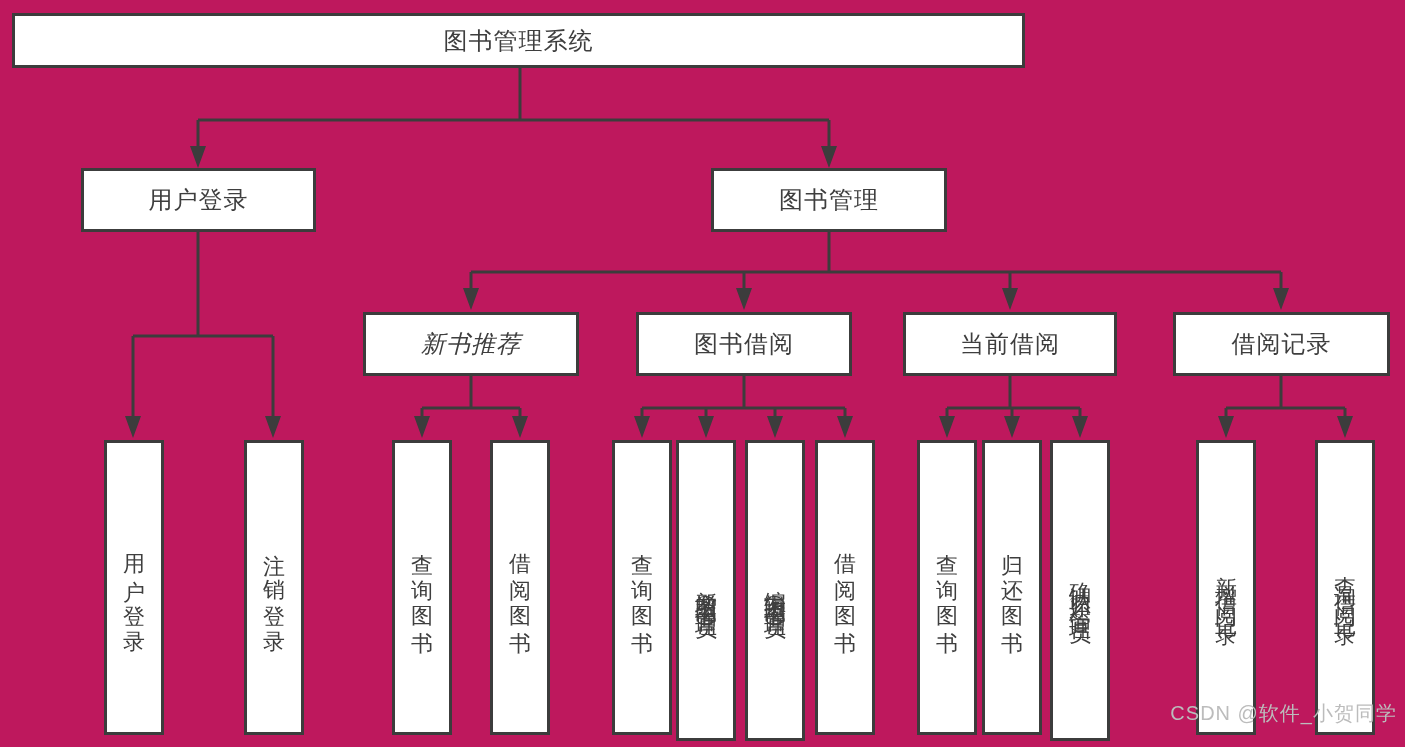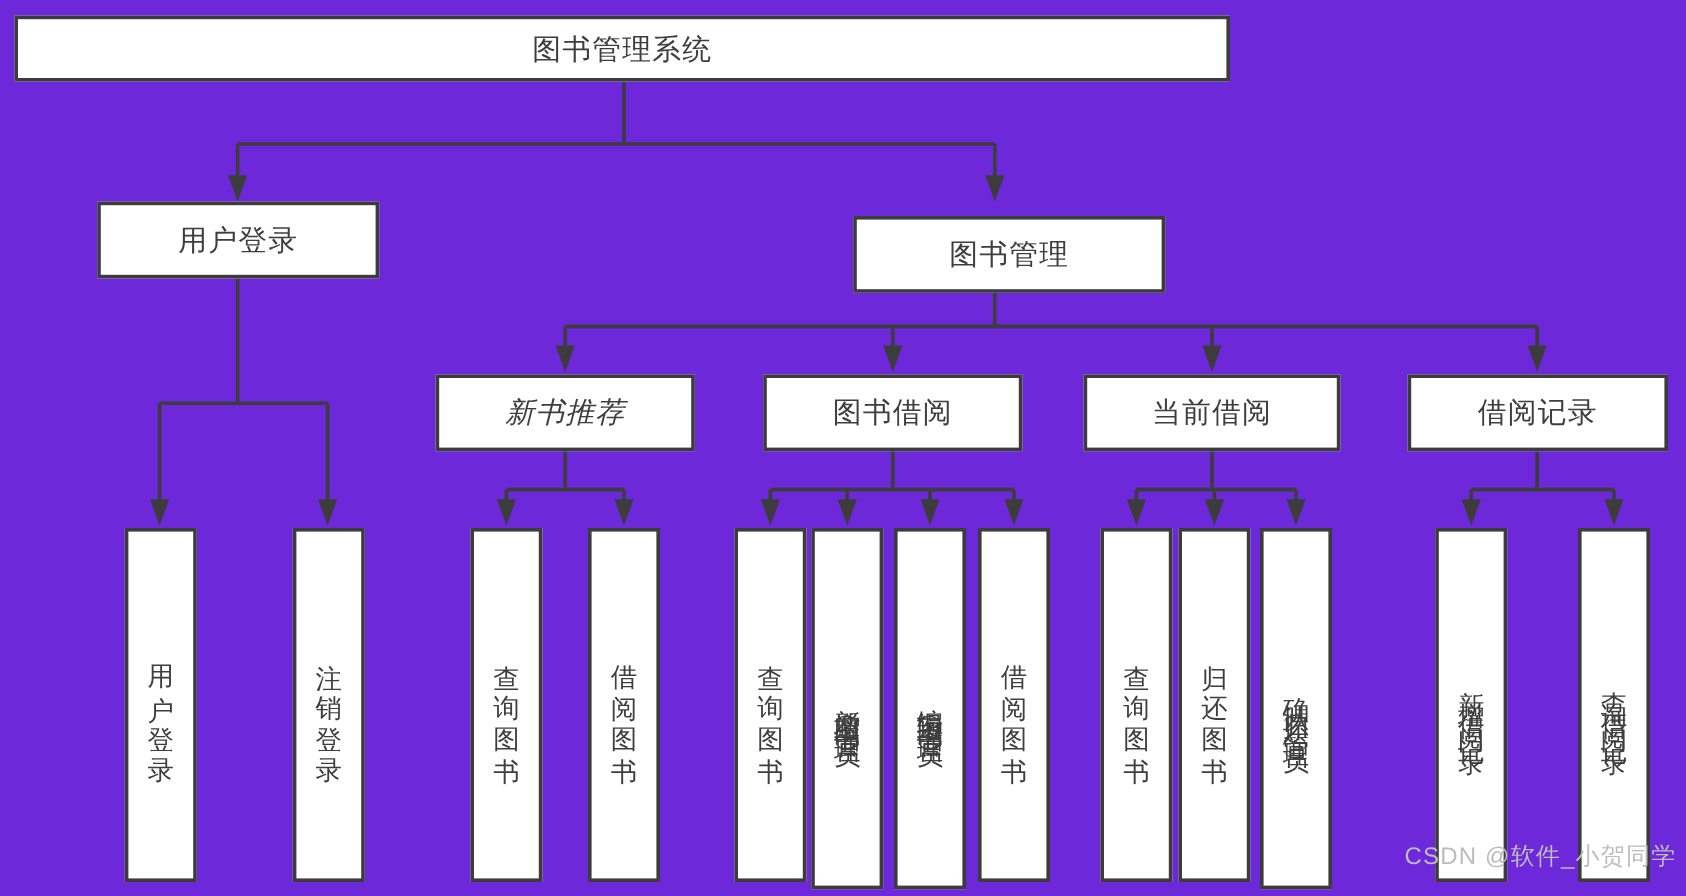--- a/index.html
+++ b/index.html
@@ -1,20 +1,20 @@
 <!DOCTYPE html>
 <html><head>
 <meta charset="utf-8">
 <style>
   html, body { margin: 0; padding: 0; background: #ffffff; }
   #stage {
     position: relative;
     width: 1405px;
     height: 747px;
-    background: #6d28d9;
+    background: #be185d;
     font-family: "Liberation Sans", "DejaVu Sans", sans-serif;
     overflow: hidden;
   }
   #connectors { position: absolute; left: 0; top: 0; }
   .box {
     position: absolute;
     box-sizing: border-box;
     border: 3px solid #3c3c3c;
     background: #ffffff;
     display: flex;
@@ -77,21 +77,21 @@
       M1226,438 L1218,416 L1234,416 Z   M1345,438 L1337,416 L1353,416 Z"></path>
   </svg>
 
   <div class="box h" style="left:12px; top:13px; width:1013px; height:55px;">
     <span class="label">图书管理系统</span>
   </div>
 
   <div class="box h" style="left:81px; top:168px; width:235px; height:64px;">
     <span class="label">用户登录</span>
   </div>
-  <div class="box h" style="left:711px; top:180px; width:260px; height:64px;justify-content:center;">
+  <div class="box h" style="left:711px; top:168px; width:236px; height:64px;justify-content:center;">
     <span class="label">图书管理</span>
   </div>
 
   <div class="box h" style="left:363px; top:312px; width:216px; height:64px;font-style:italic;">
     <span class="label">新书推荐</span>
   </div>
   <div class="box h" style="left:636px; top:312px; width:216px; height:64px;">
     <span class="label">图书借阅</span>
   </div>
   <div class="box h" style="left:903px; top:312px; width:214px; height:64px;">

